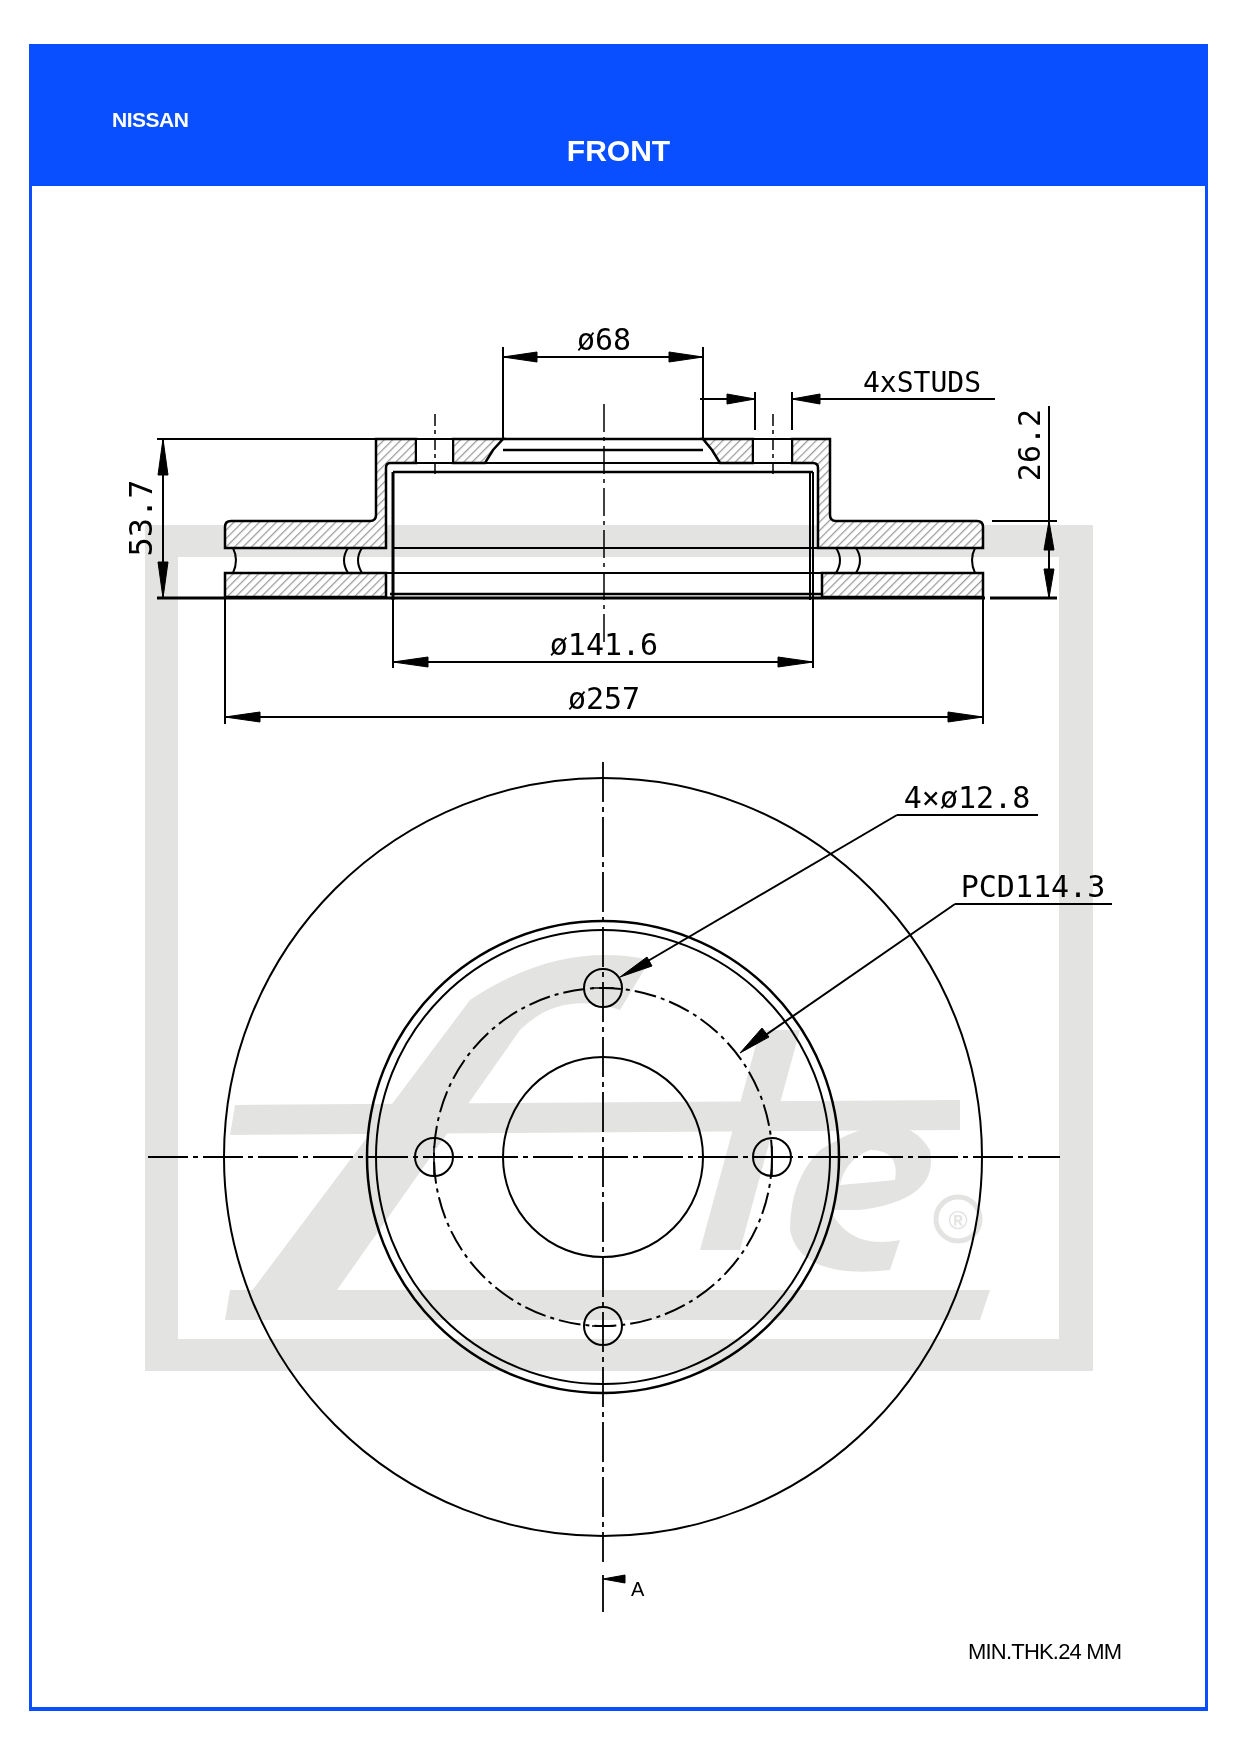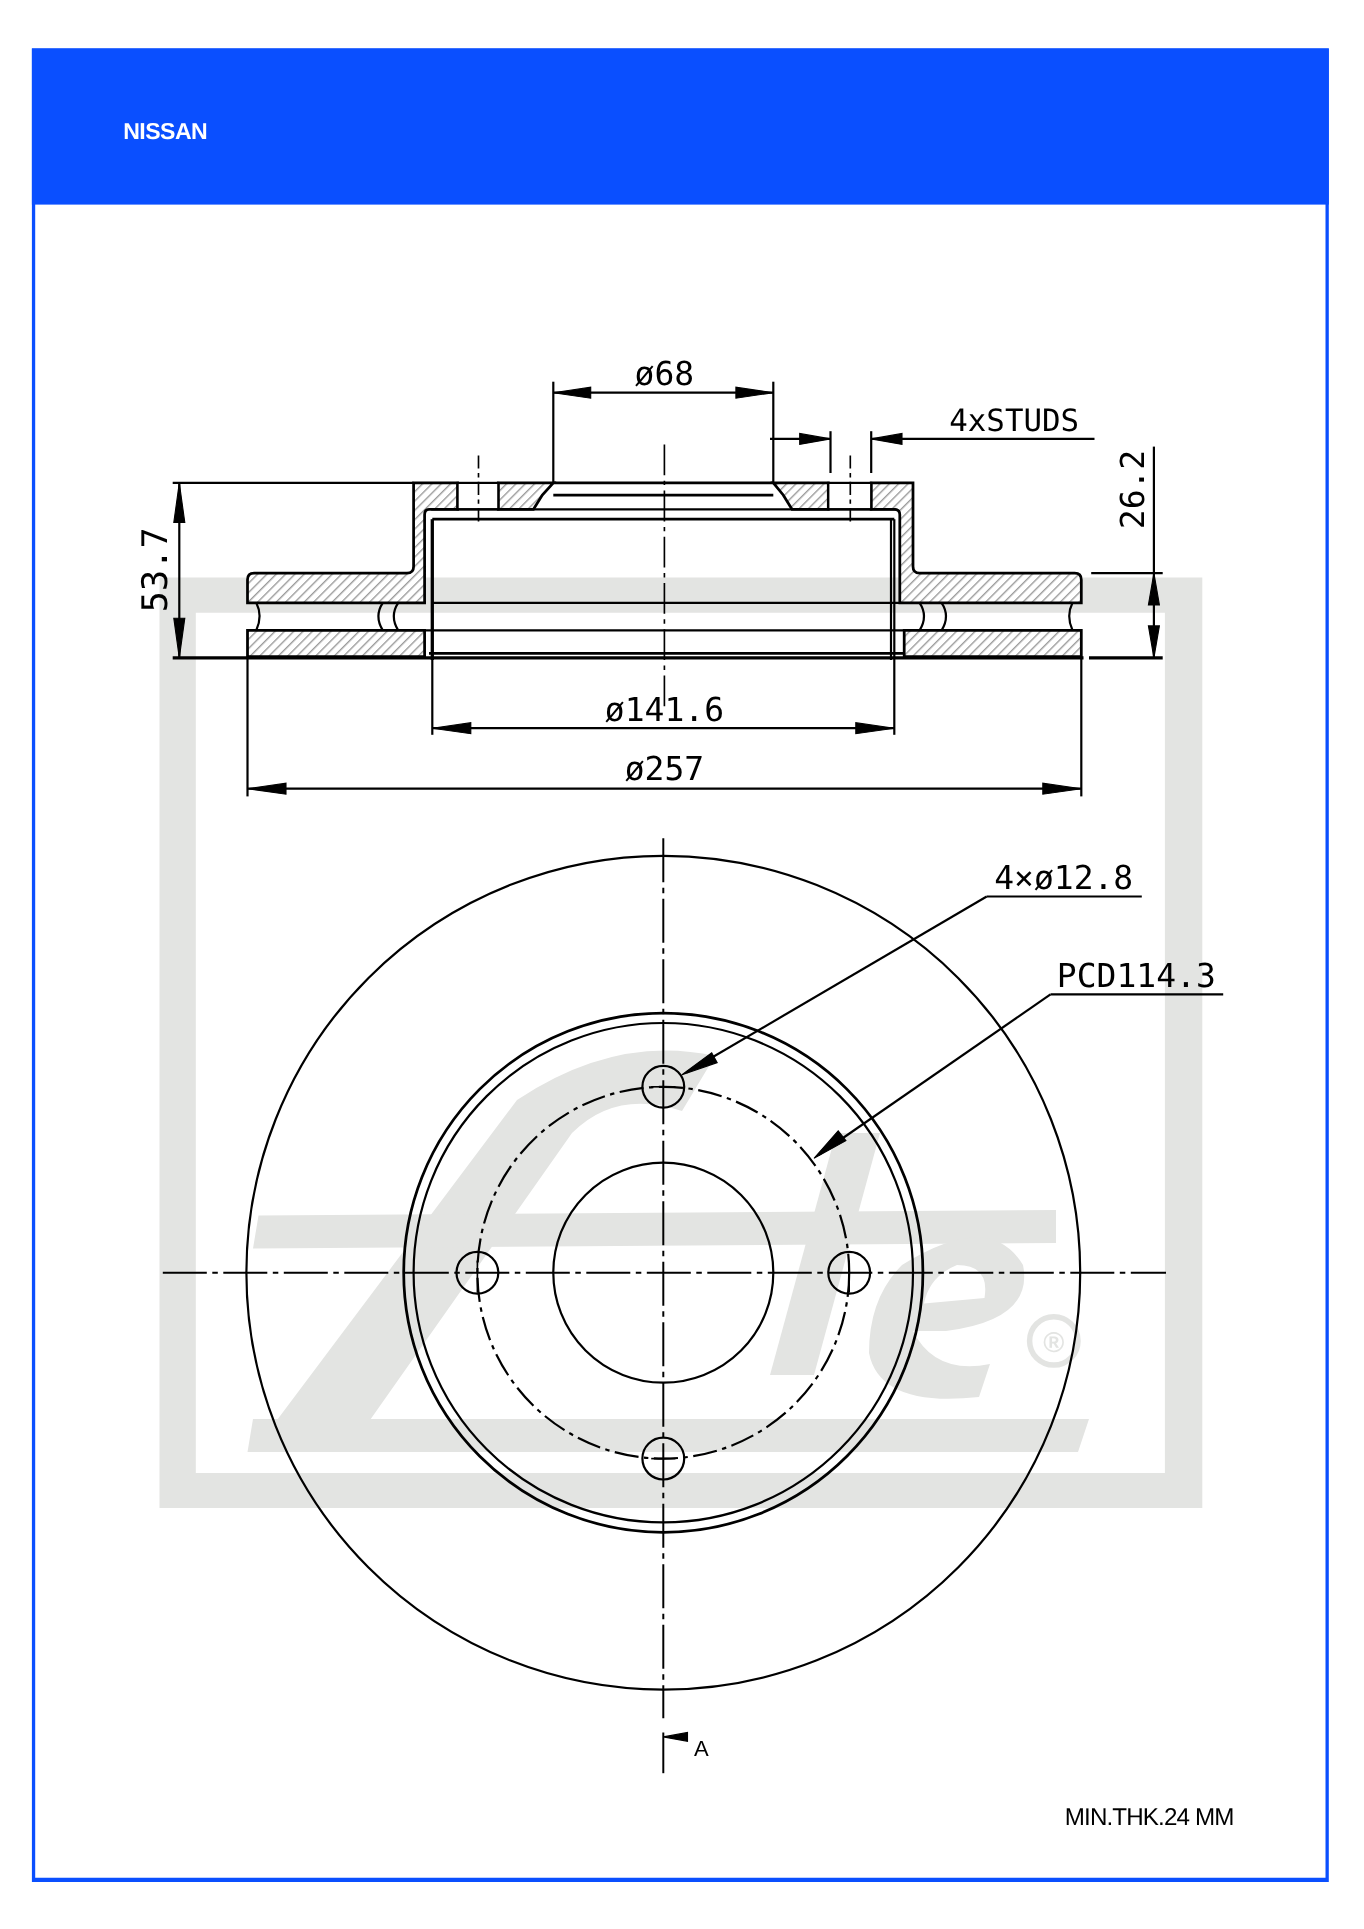--- a/index.html
+++ b/index.html
@@ -13,20 +13,21 @@
   .min-thk { position: absolute; left: 968px; top: 1639px; font-size: 22px; font-weight: normal; letter-spacing: -0.8px; color: #000; }
   .cad { font-family: "DejaVu Sans Mono", monospace; fill: #000; }
 </style>
 </head>
 <body>
 
 <div class="frame"></div>
 
 <div class="header">
   <div class="brand">NISSAN</div>
+  <div class="position">FRONT</div>
 </div>
 
 <svg class="drawing" width="1240" height="1754" viewBox="0 0 1240 1754" xmlns="http://www.w3.org/2000/svg">
   <defs>
     <pattern id="hatch" patternUnits="userSpaceOnUse" width="6" height="6" patternTransform="rotate(45)">
       <rect width="6" height="6" fill="#ffffff"></rect>
       <line x1="0" y1="0" x2="0" y2="6" stroke="#9a9a9a" stroke-width="2.5"></line>
     </pattern>
   </defs>
 

